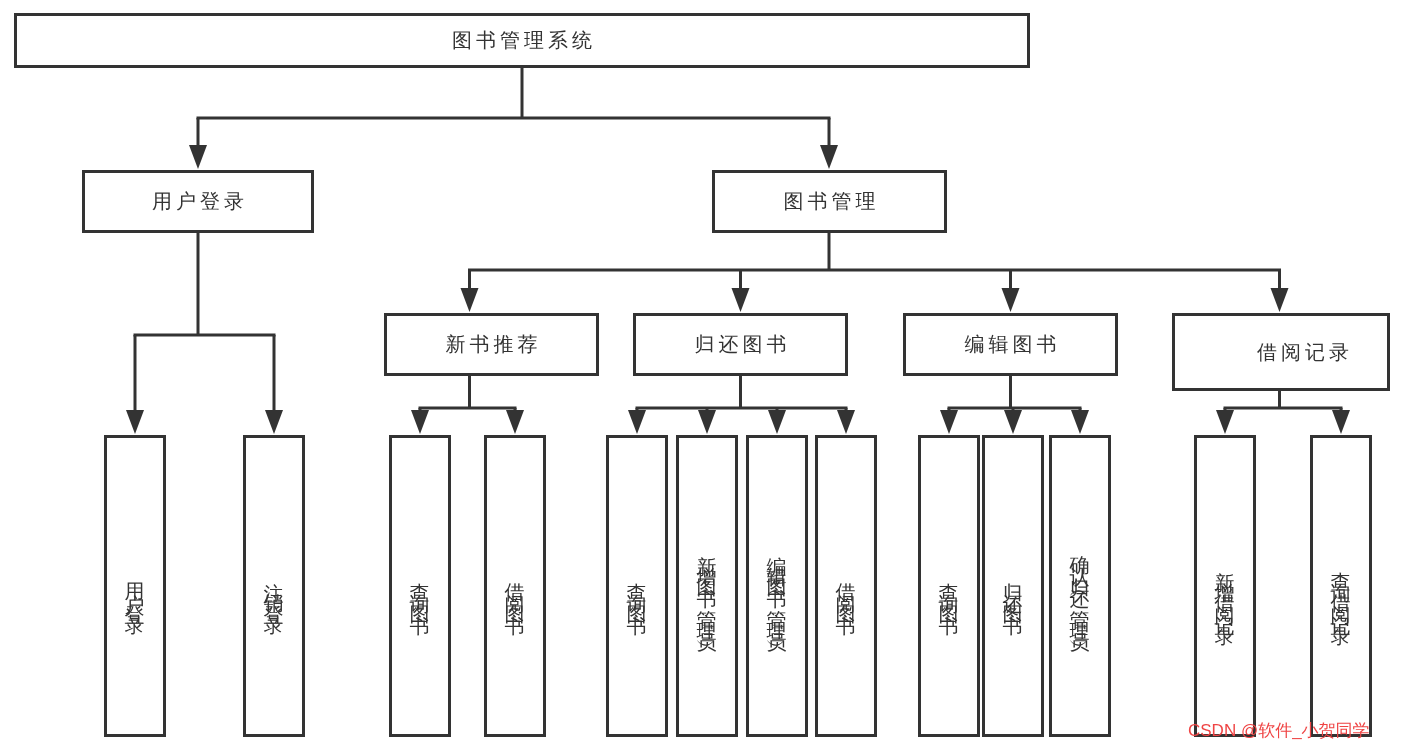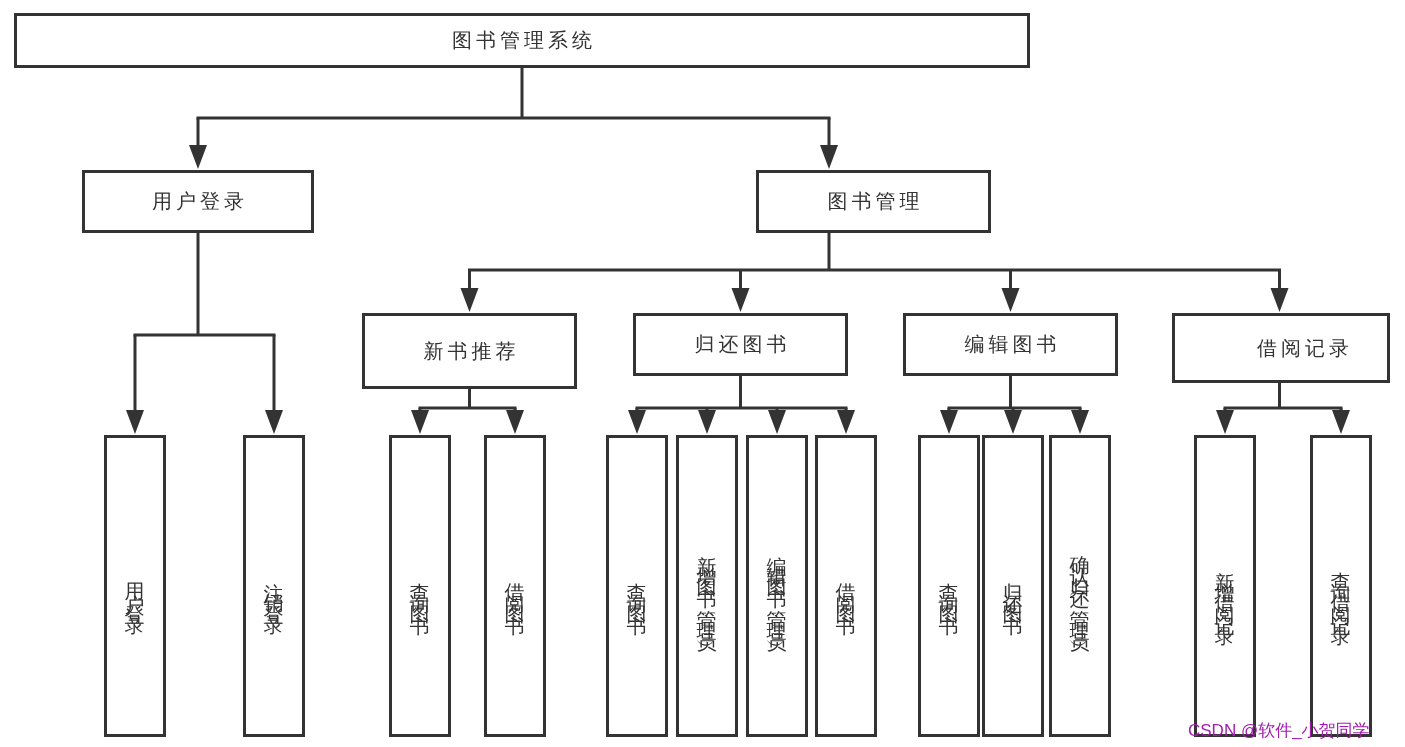--- a/index.html
+++ b/index.html
@@ -34,45 +34,45 @@
     text-orientation: mixed;     
     font-size: 20px;
     color: #333333;
     letter-spacing: 11px;
     line-height: 1;
     margin-top: 6px;             
   }
   
   #n-root   { left: 14px;  top: 13px;  width: 1016px; height: 55px; }
   #n-login  { left: 82px;  top: 170px; width: 232px;  height: 63px; }
-  #n-mgmt   { left: 712px; top: 170px; width: 235px;  height: 63px; margin-left: 44px; }
-  #n-l3-0   { left: 362px; top: 313px; width: 215px;  height: 76px; }
+  #n-mgmt   { left: 712px; top: 170px; width: 235px;  height: 63px; }
+  #n-l3-0   { left: 384px; top: 313px; width: 215px;  height: 63px; }
   #n-l3-1   { left: 633px; top: 313px; width: 215px;  height: 63px; }
   #n-l3-2   { left: 903px; top: 313px; width: 215px;  height: 63px; }
-  #n-l3-3   { left: 1172px;top: 313px; width: 218px;  height: 70px; padding-left: 44px; }
+  #n-l3-3   { left: 1172px;top: 313px; width: 218px;  height: 78px; padding-left: 44px; }
   .leaf     { top: 435px; width: 62px; height: 302px; }
   #lf-0  { left: 104px; }
   #lf-1  { left: 243px; }
   #lf-2  { left: 389px; }
   #lf-3  { left: 484px; }
   #lf-4  { left: 606px; }
   #lf-5  { left: 676px; }
   #lf-6  { left: 746px; }
   #lf-7  { left: 815px; }
   #lf-8  { left: 918px; }
   #lf-9  { left: 982px; }
   #lf-10 { left: 1049px; }
   #lf-11 { left: 1194px; }
   #lf-12 { left: 1310px; }
   .watermark {
     position: absolute;
     left: 1188px; top: 719px;
     z-index: 4;
     font-size: 17px;
-    color: #a21caf;
+    color: #ef4444;
     white-space: nowrap;
   }
 </style>
 </head>
 <body>
 
 <div class="canvas">
 
   <svg class="connectors" width="1405" height="747" viewBox="0 0 1405 747">
     <g stroke="#333333" stroke-width="3" fill="none">

